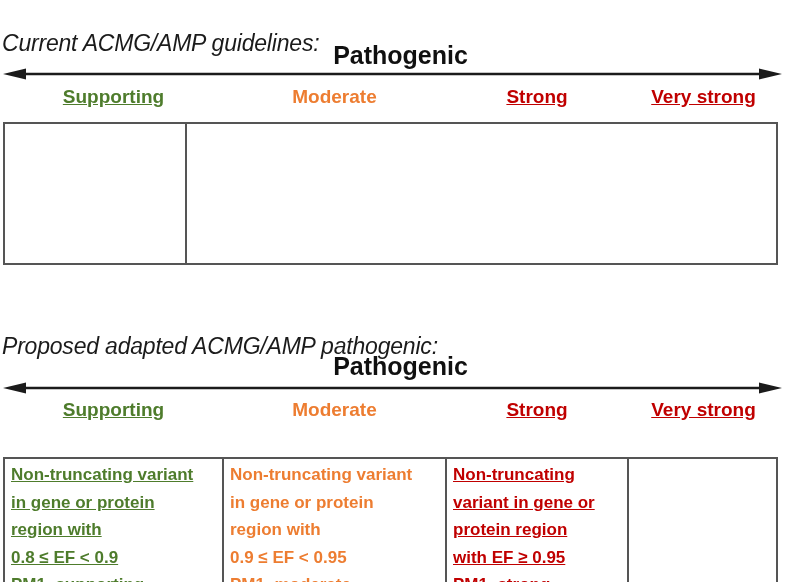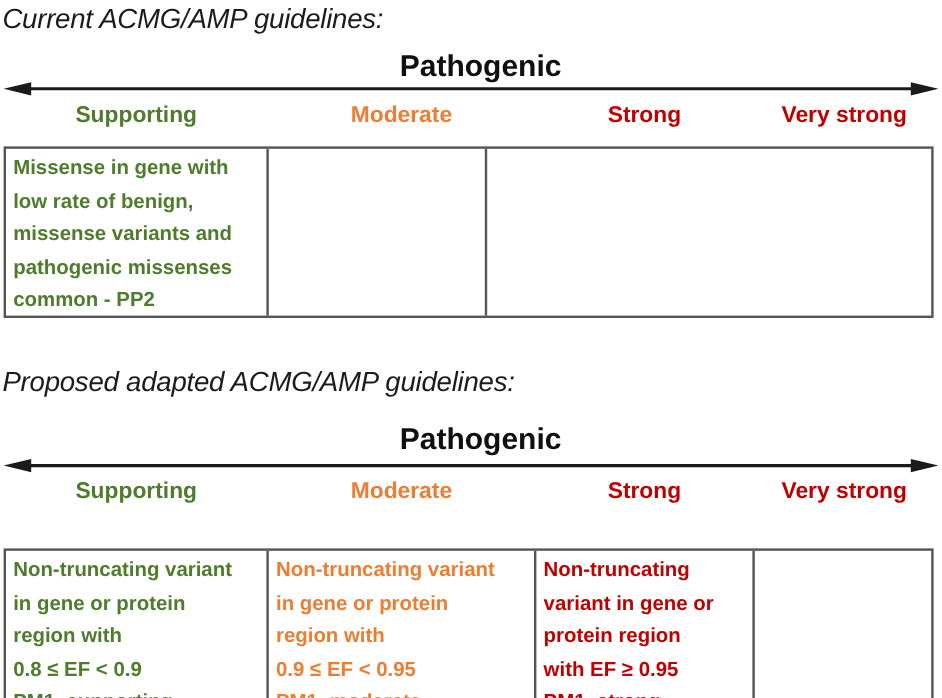--- a/index.html
+++ b/index.html
@@ -2,56 +2,56 @@
 <html style="--green: #4e7c2c; --orange: #ed7d31; --red: #c00000; --ink: #1b1b1b; --border: #555555;"><head>
 <meta charset="utf-8">
 <style>
   html,body{margin:0;padding:0;background:#ffffff;}
   .page{
     position:relative;width:785px;height:582px;background:#ffffff;overflow:hidden;
     font-family:"Liberation Sans",sans-serif;color:var(--ink,#1b1b1b);
   }
   .title{
     position:absolute;left:2px;font-size:23px;line-height:30px;
-    font-style:italic;color:var(--ink,#1b1b1b);letter-spacing:-0.2px;white-space:nowrap;
+    font-style:italic;color:var(--ink,#1b1b1b);letter-spacing:-0.2px;white-space:nowrap;margin-top:28px;
   }
   .s1 .title{top:0;}
   .s2 .title{top:303px;}
   .patho{
     position:absolute;left:0;width:785px;box-sizing:border-box;padding-left:16px;
     text-align:center;font-size:25px;line-height:26px;font-weight:bold;color:#101010;
   }
   .s1 .patho{top:42px;}
   .s2 .patho{top:353px;}
   .arrow{position:absolute;left:0;display:block;}
   .s1 .arrow{top:64px;}
   .s2 .arrow{top:378px;}
   .arrow line{stroke:var(--ink,#1b1b1b);stroke-width:2.6;}
   .arrow polygon{fill:var(--ink,#1b1b1b);}
   .hdr-row{position:absolute;left:4px;display:flex;}
   .s1 .hdr-row{top:86px;}
   .s2 .hdr-row{top:399px;}
   .hdr{font-weight:bold;font-size:19px;line-height:21px;text-align:center;}
-  .w1{width:219px;}.w2{width:223px;}.w3{width:182px;}.w4{width:147px;}
+  .w1{width:219px;text-decoration:underline;}.w2{width:223px;}.w3{width:182px;}.w4{width:147px;}
   .hdr-row .w4{width:151px;}
   .tbl{
     position:absolute;left:3px;width:775px;height:143px;display:flex;
     border:2px solid var(--border,#555);box-sizing:border-box;background:#fff;
   }
   .s1 .tbl{top:122px;}
   .s2 .tbl{top:457px;}
   .cell{
     box-sizing:border-box;border-right:2px solid var(--border,#555);
     padding:2px 6px 0 6px;font-weight:bold;font-size:17px;line-height:27.5px;
     white-space:pre-line;overflow:hidden;
   }
   .cell:last-child{border-right:none;}
   .c-green{color:var(--green,#4e7c2c);}
   .c-orange{color:var(--orange,#ed7d31);}
-  .c-red{color:var(--red,#c00000);}
+  .c-red{color:var(--red,#c00000);text-decoration:underline;}
 </style>
 </head>
 <body>
 
 <div class="page">
 
   <section class="s1">
     <div class="title">Current ACMG/AMP guidelines:</div>
     <div class="patho">Pathogenic</div>
     <svg class="arrow" width="785" height="20" viewBox="0 0 785 20" aria-hidden="true">
@@ -59,32 +59,27 @@
       <line x1="22" y1="10" x2="763" y2="10"></line>
       <polygon points="782,10 759,4.5 759,15.5"></polygon>
     </svg>
     <div class="hdr-row">
       <div class="hdr c-green w1">Supporting</div>
       <div class="hdr c-orange w2">Moderate</div>
       <div class="hdr c-red w3">Strong</div>
       <div class="hdr c-red w4">Very strong</div>
     </div>
     <div class="tbl">
-      <div class="cell c-green w1">Missense in gene with
-low rate of benign,
-missense variants and
-pathogenic missenses
-common - PP2</div>
       <div class="cell c-red w3"></div>
       <div class="cell c-red w4"></div>
     </div>
   </section>
 
   <section class="s2">
-    <div class="title">Proposed adapted ACMG/AMP guidelines:</div>
+    <div class="title">Proposed adapted ACMG/AMP pathogenic:</div>
     <div class="patho">Pathogenic</div>
     <svg class="arrow" width="785" height="20" viewBox="0 0 785 20" aria-hidden="true">
       <polygon points="3,10 26,4.5 26,15.5"></polygon>
       <line x1="22" y1="10" x2="763" y2="10"></line>
       <polygon points="782,10 759,4.5 759,15.5"></polygon>
     </svg>
     <div class="hdr-row">
       <div class="hdr c-green w1">Supporting</div>
       <div class="hdr c-orange w2">Moderate</div>
       <div class="hdr c-red w3">Strong</div>

